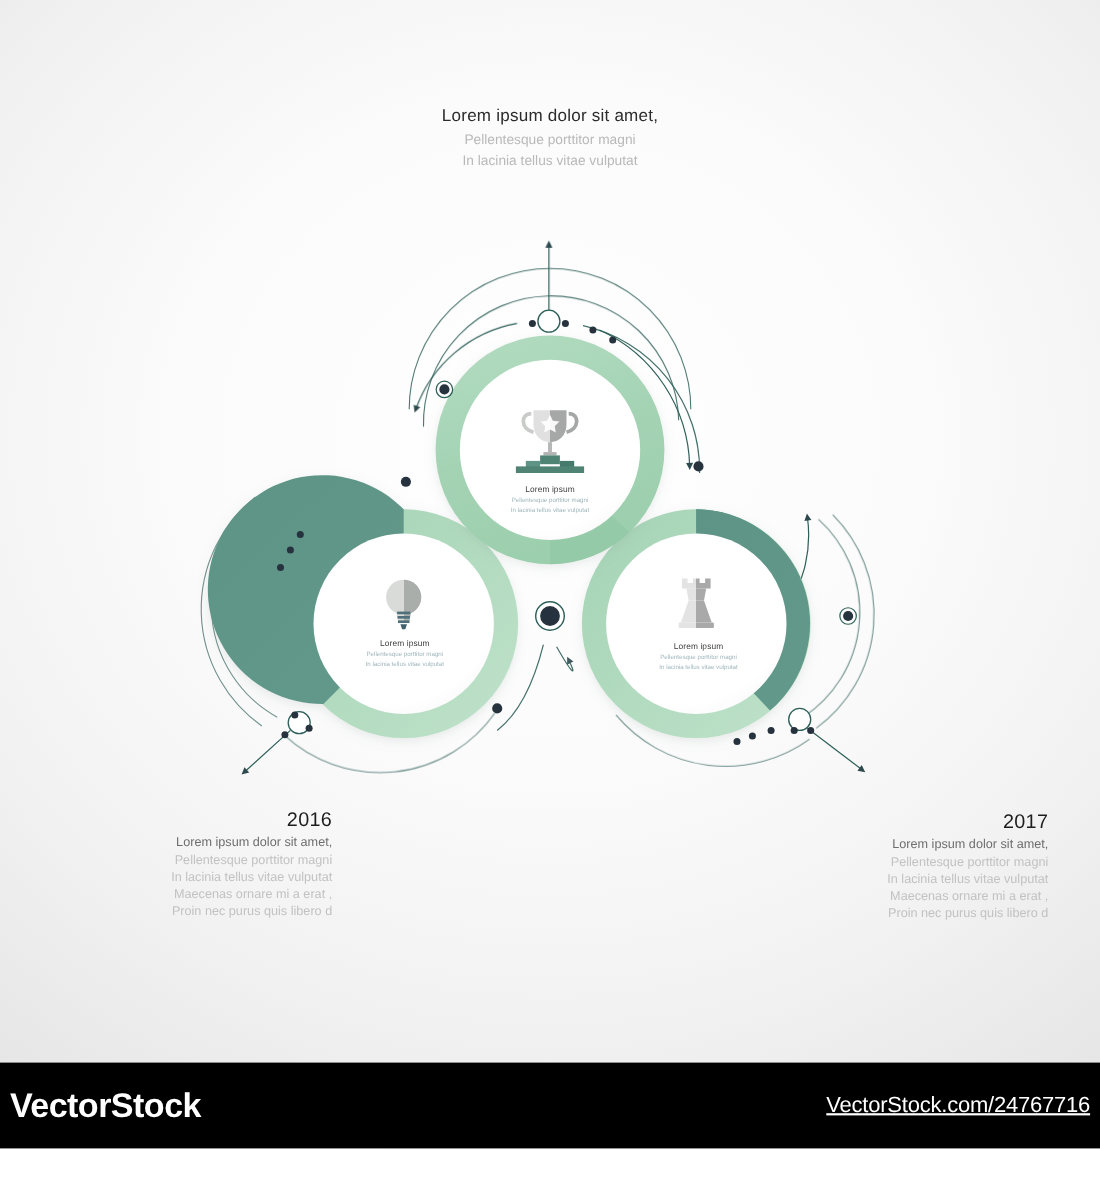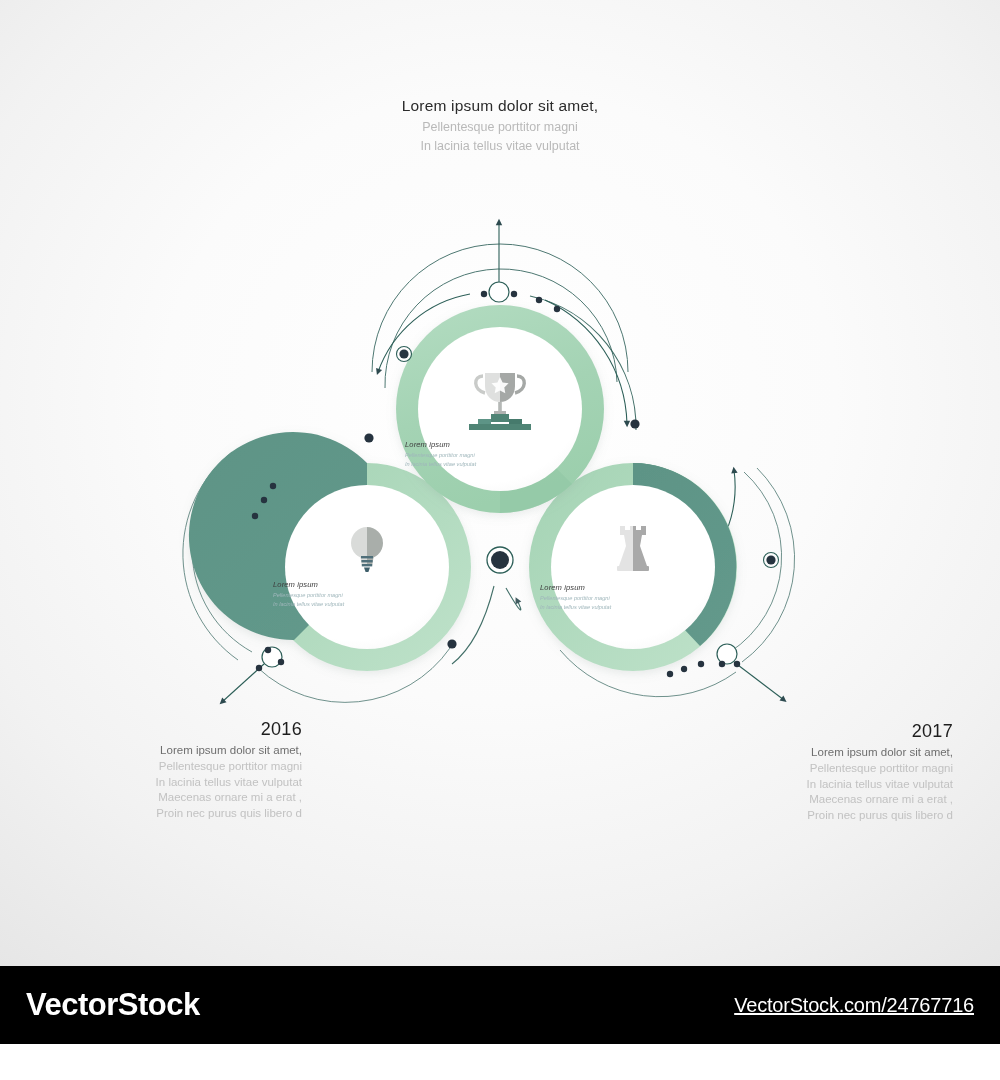--- a/index.html
+++ b/index.html
@@ -32,52 +32,52 @@
     font-size:12.5px;
     color:#b9b9b9;
     line-height:15px;
     margin-top:4px;
   }
 
   
   #art { position:absolute; top:0; left:0; }
 
   
-  .node-label { position:absolute; width:190px; pointer-events:none;font-style:italic; }
+  .node-label { position:absolute; text-align:center; width:190px; pointer-events:none; }
   .node-label .lbl-title {
     font-size:7.6px; color:#3d3d3d; line-height:10px; letter-spacing:.1px;
   }
   .node-label .lbl-sub {
     font-size:5.6px; color:#9fb6bb; line-height:7.4px; margin-top:2px;
   }
   #label-top   { left:405px; top:440px; }
   #label-left  { left:273px; top:580px; }
   #label-right { left:540px; top:583px; }
 
   
   .year-block { position:absolute; width:230px; }
   .year-block .yr {
-    font-size:18px; color:#1d1d1d; line-height:22px; letter-spacing:.3px;
+    font-size:18px; color:#1d1d1d; line-height:22px; letter-spacing:.3px;margin-top:16px;
   }
   .year-block .line1 {
     font-size:11.5px; color:#6e6e6e; line-height:15px; margin-top:3px;
   }
   .year-block .rest {
     font-size:11.5px; color:#c2c2c2; line-height:13.6px; margin-top:2px;
   }
   #year-left  { left:72px;  top:718px; text-align:right; }
   #year-right { left:723px; top:720px; text-align:right; }
 
   
   #footer {
     position:absolute; left:0; bottom:0;
     width:1000px; height:78px;
     background:#000000;
     display:flex; align-items:center; justify-content:space-between;
-    padding:0 26px;
+    padding:0 9px;
   }
   #footer .brand {
     color:#ffffff; font-size:31px; font-weight:bold; letter-spacing:-.5px;
     font-family:"Liberation Sans", sans-serif;
   }
   #footer .url {
     color:#ffffff; font-size:20px; letter-spacing:-.2px;text-decoration:underline;
   }
 </style>
 </head>

